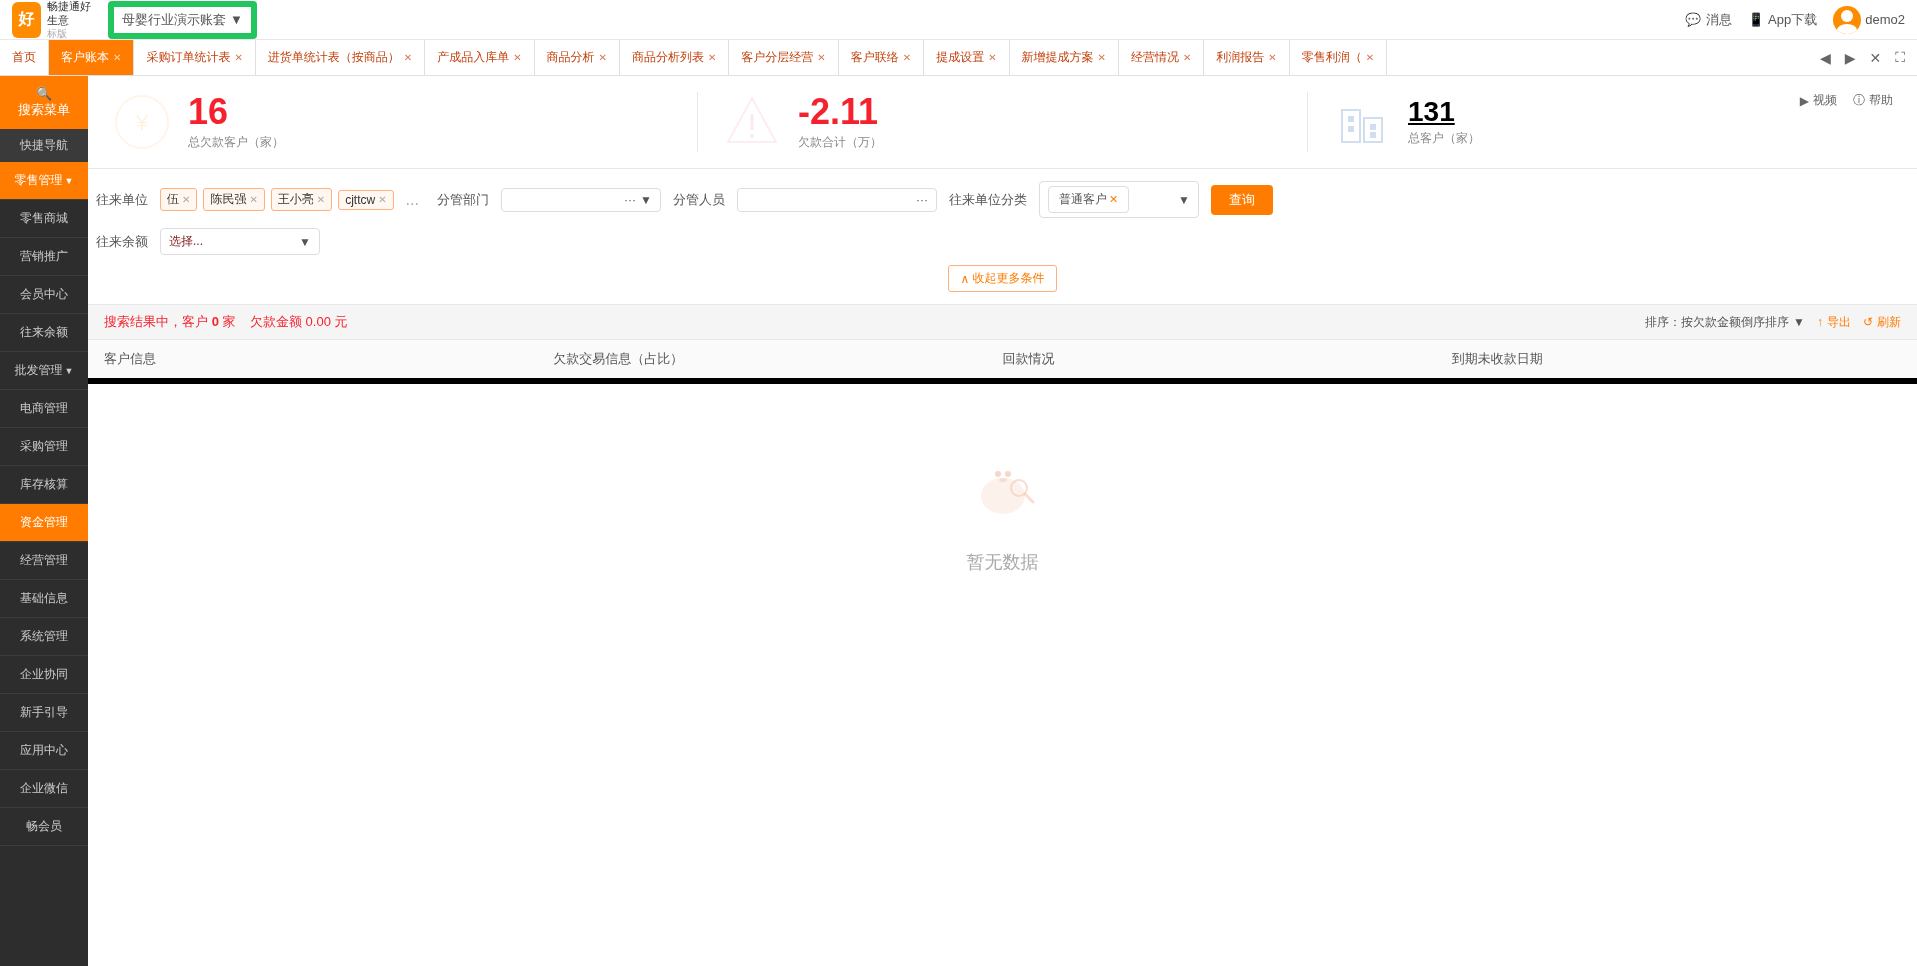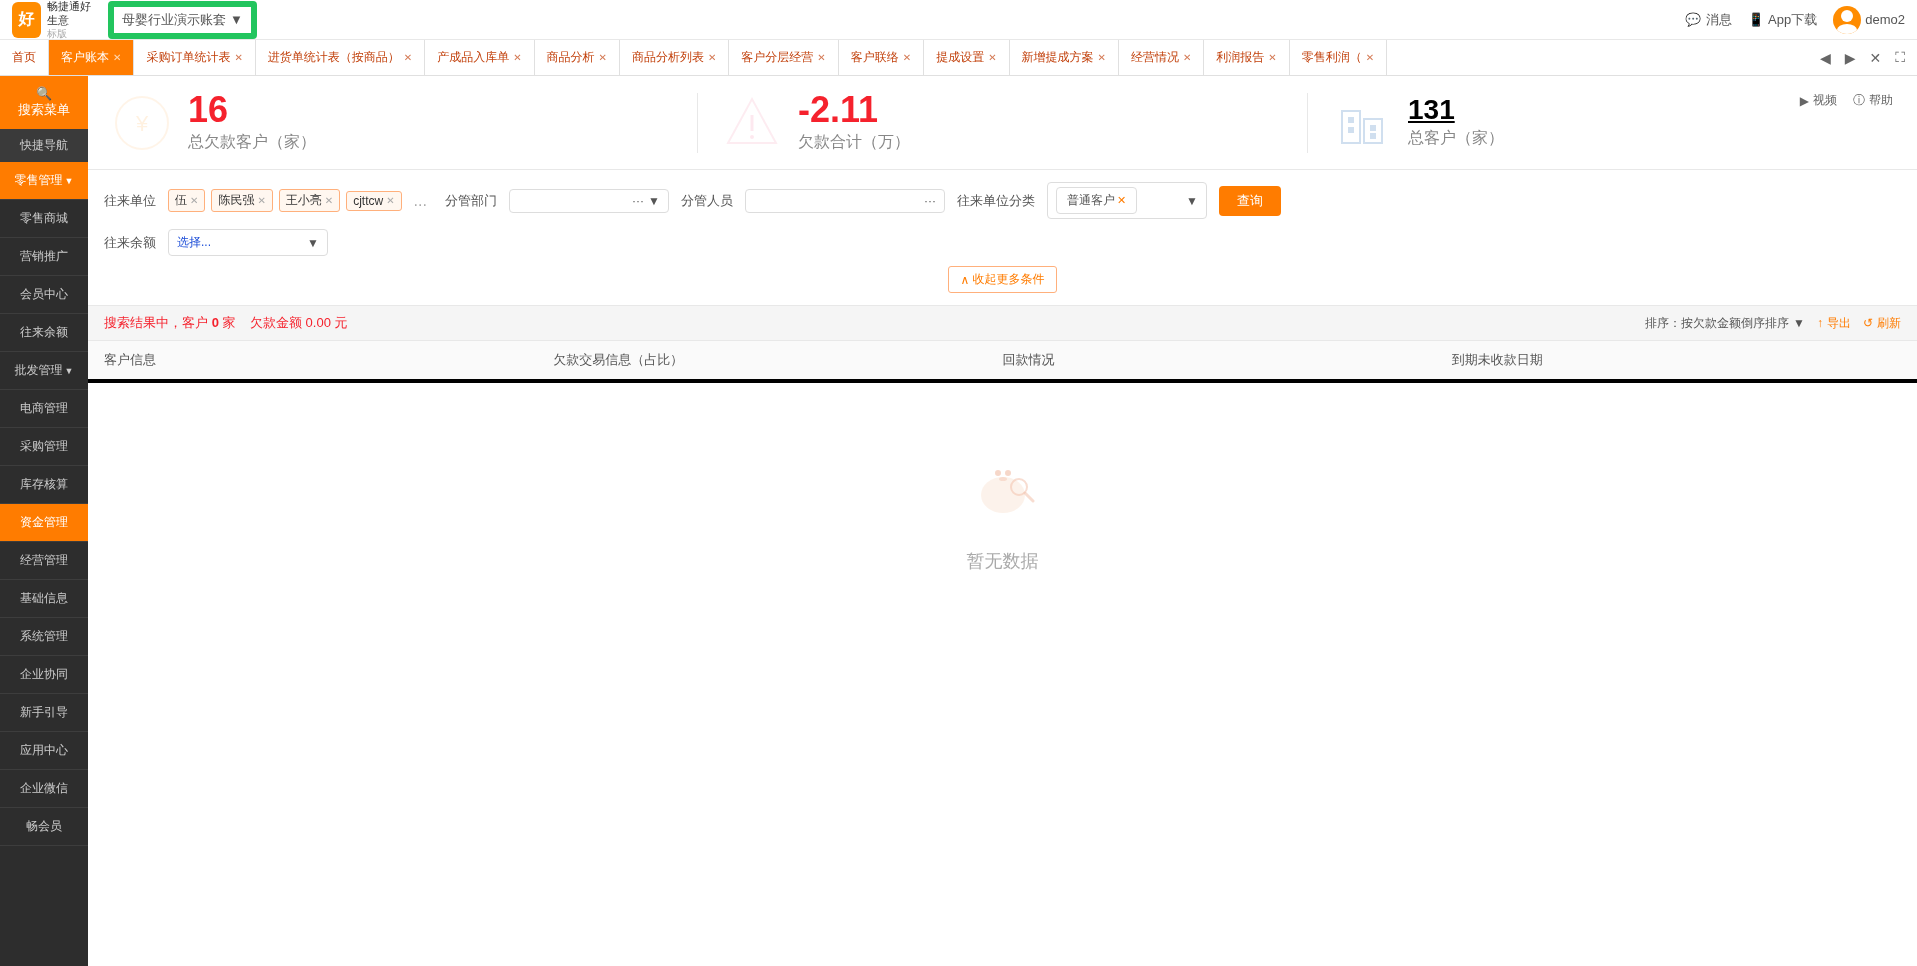--- a/index.html
+++ b/index.html
@@ -59,28 +59,28 @@
       background: #fff; display: flex; align-items: center; padding: 16px 24px;
       border-bottom: 1px solid #e8e8e8; gap: 0; position: relative;
     }
     .stat-block { display: flex; align-items: center; gap: 16px; flex: 1; }
     .stat-icon { width: 60px; height: 60px; display: flex; align-items: center; justify-content: center; }
     .stat-icon svg { opacity: 0.3; }
     .stat-values { display: flex; flex-direction: column; }
     .stat-main-val { font-size: 36px; font-weight: bold; line-height: 1; }
     .stat-main-val.red { color: #f5222d; }
     .stat-main-val.black { color: #000; font-size: 28px; text-decoration: underline; }
-    .stat-label { font-size: 16px; color: #888; margin-top: 4px; }
+    .stat-label { font-size: 12px; color: #888; margin-top: 4px; }
     .stat-divider { width: 1px; background: #e8e8e8; height: 60px; margin: 0 24px; }
     .banner-actions { display: flex; gap: 16px; position: absolute; right: 24px; top: 16px; }
     .banner-action-btn { font-size: 12px; color: #666; cursor: pointer; display: flex; align-items: center; gap: 4px; }
 
     
     .filter-area {
-      background: #fff; padding: 12px 16px; border-bottom: 1px solid #e8e8e8;
+      background: #fff; padding: 12px 8px; border-bottom: 1px solid #e8e8e8;
     }
     .filter-row { display: flex; align-items: center; gap: 12px; margin-bottom: 10px; flex-wrap: wrap; }
     .filter-label { color: #555; font-size: 13px; white-space: nowrap; }
     .filter-tags { display: flex; align-items: center; gap: 6px; flex-wrap: wrap; }
     .filter-tag {
       display: flex; align-items: center; gap: 3px; background: #fff7f0;
       border: 1px solid #ffb07c; border-radius: 3px; padding: 2px 6px;
       font-size: 12px; color: #333; cursor: pointer;
     }
     .filter-tag .remove { color: #aaa; font-size: 10px; cursor: pointer; }
@@ -108,21 +108,21 @@
     .result-info { font-size: 13px; color: #555; }
     .result-info span { color: #f5222d; }
     .result-actions { display: flex; align-items: center; gap: 12px; font-size: 12px; color: #555; }
     .result-sort { display: flex; align-items: center; gap: 4px; cursor: pointer; }
     .result-action-btn { display: flex; align-items: center; gap: 4px; cursor: pointer; color: #ff7c00; }
 
     
     .table-container { background: #fff; flex: 1; }
     .table-header {
       display: grid; grid-template-columns: 2fr 2fr 2fr 2fr;
-      padding: 10px 16px; border-bottom: 4px solid #000000;
+      padding: 10px 16px; border-bottom: 6px solid #000000;
       background: #fafafa;
     }
     .table-col-header { font-size: 13px; color: #555; font-weight: normal; }
 
     
     .empty-state {
       display: flex; flex-direction: column; align-items: center;
       justify-content: center; padding: 60px 20px; color: #aaa;
     }
     .empty-icon { font-size: 60px; margin-bottom: 12px; opacity: 0.4; }
@@ -414,21 +414,21 @@
           </span>
           <span>▼</span>
         </div>
 
         <button class="query-btn">查询</button>
       </div>
 
       <div class="filter-row">
         <span class="filter-label">往来余额</span>
         <div class="filter-select">
-          <span style="color:#1d4ed8;">选择...</span>
+          <span style="color:#7f1d1d;">选择...</span>
           <span>▼</span>
         </div>
       </div>
 
       <div style="display:flex; justify-content:center; margin-top:4px;">
         <div class="collapse-btn">
           <span>∧</span>
           <span>收起更多条件</span>
         </div>
       </div>

